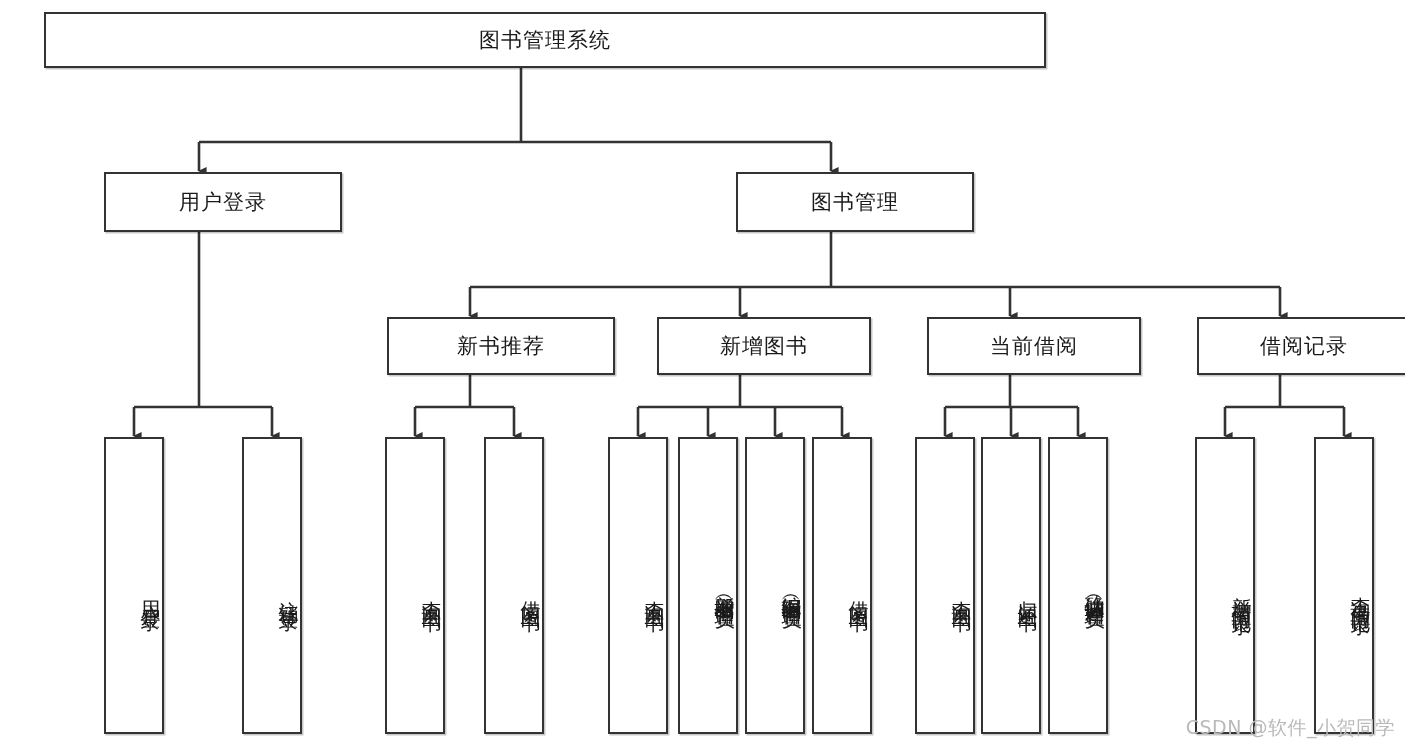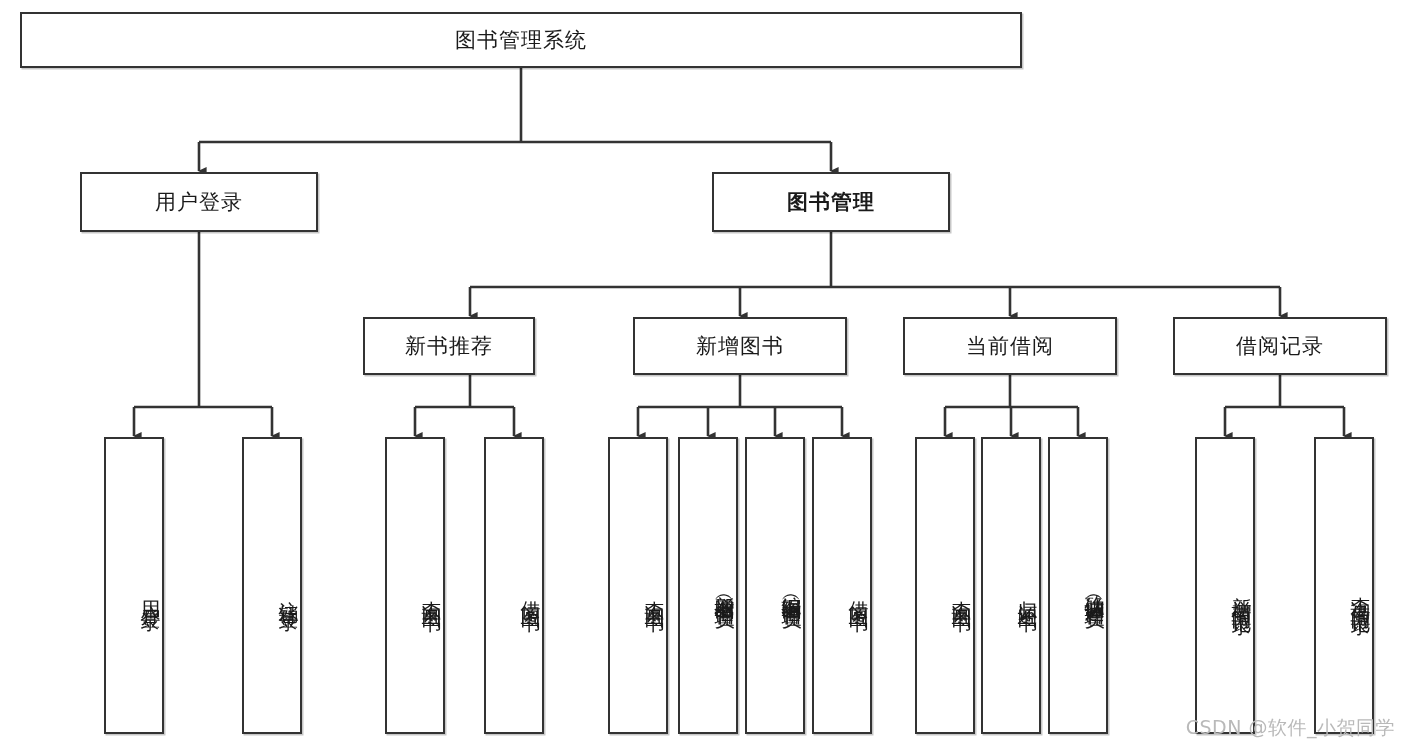--- a/index.html
+++ b/index.html
@@ -32,20 +32,21 @@
     box-shadow: 1.5px 1.5px 0 rgba(0,0,0,0.22);
     display: flex;
     align-items: center;
     justify-content: center;
     color: #1a1a1a;
     line-height: 1.18;
   }
   .node.horiz {
     font-size: 21px;
     letter-spacing: 1px;
+    margin-left: 24px;
   }
   .node.vert {
     writing-mode: vertical-rl;
     text-orientation: upright;
     align-items: flex-start;
     justify-content: center;
     padding-top: 14px;
     font-size: 20px;
     letter-spacing: 4px;
   }
@@ -112,24 +113,24 @@
       </g>
   </svg>
 
   <div id="nodes-layer">
       <div class="node horiz" style="left: 20px; top: 12px; width: 1002px; height: 56px;">
         <span>图书管理系统</span>
       </div>
       <div class="node horiz" style="left: 80px; top: 172px; width: 238px; height: 60px;">
         <span>用户登录</span>
       </div>
-      <div class="node horiz" style="left: 712px; top: 172px; width: 238px; height: 60px; font-weight: bold;">
+      <div class="node horiz" style="left: 712px; top: 172px; width: 238px; height: 60px;">
         <span>图书管理</span>
       </div>
-      <div class="node horiz" style="left: 363px; top: 317px; width: 172px; height: 58px;">
+      <div class="node horiz" style="left: 363px; top: 317px; width: 228px; height: 58px;">
         <span>新书推荐</span>
       </div>
       <div class="node horiz" style="left: 633px; top: 317px; width: 214px; height: 58px;">
         <span>新增图书</span>
       </div>
       <div class="node horiz" style="left: 903px; top: 317px; width: 214px; height: 58px; font-family: Liberation Serif, serif;">
         <span>当前借阅</span>
       </div>
       <div class="node horiz" style="left: 1173px; top: 317px; width: 214px; height: 58px;">
         <span>借阅记录</span>

